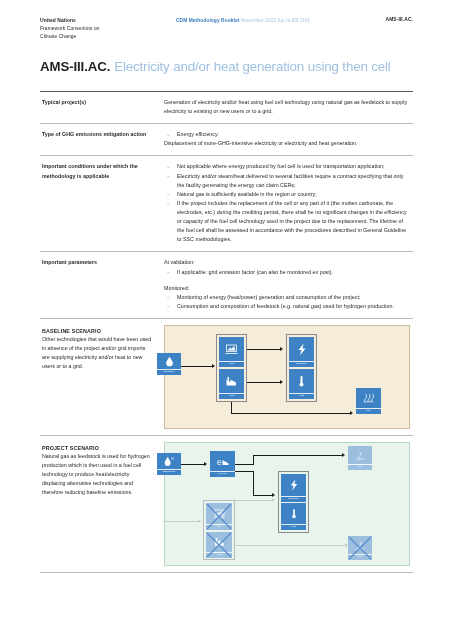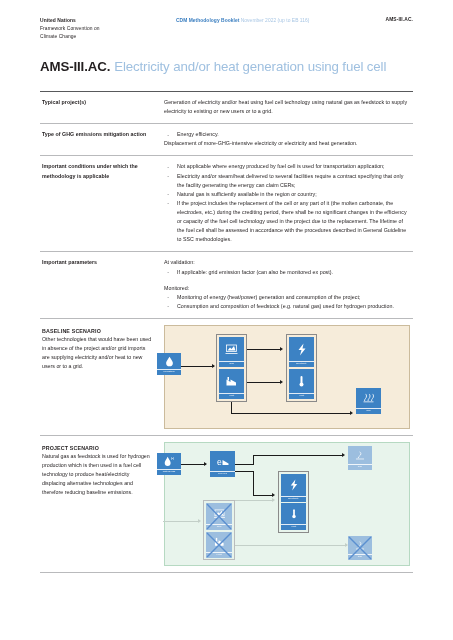--- a/index.html
+++ b/index.html
@@ -94,21 +94,21 @@
       <div>Climate Change</div>
     </div>
     <div class="booklet">
       <span class="b-strong">CDM Methodology Booklet</span>
       <span class="b-light">November 2022 (up to EB 116)</span>
     </div>
     <div class="code-right">AMS-III.AC.</div>
   </div>
 
   <div class="title">
-    <span class="t-code">AMS-III.AC.</span><span class="t-name">Electricity and/or heat generation using fuel cell</span>
+    <span class="t-code">AMS-III.AC.</span><span class="t-name">Electricity and/or heat generation using then cell</span>
   </div>
 
   <div class="tbl">
 
     <div class="row">
       <div class="cell-l">Typical project(s)</div>
       <div class="cell-r">
         <div class="plain">Generation of electricity and/or heat using fuel cell technology using natural gas as feedstock to supply electricity to existing or new users or to a grid.</div>
       </div>
     </div>

